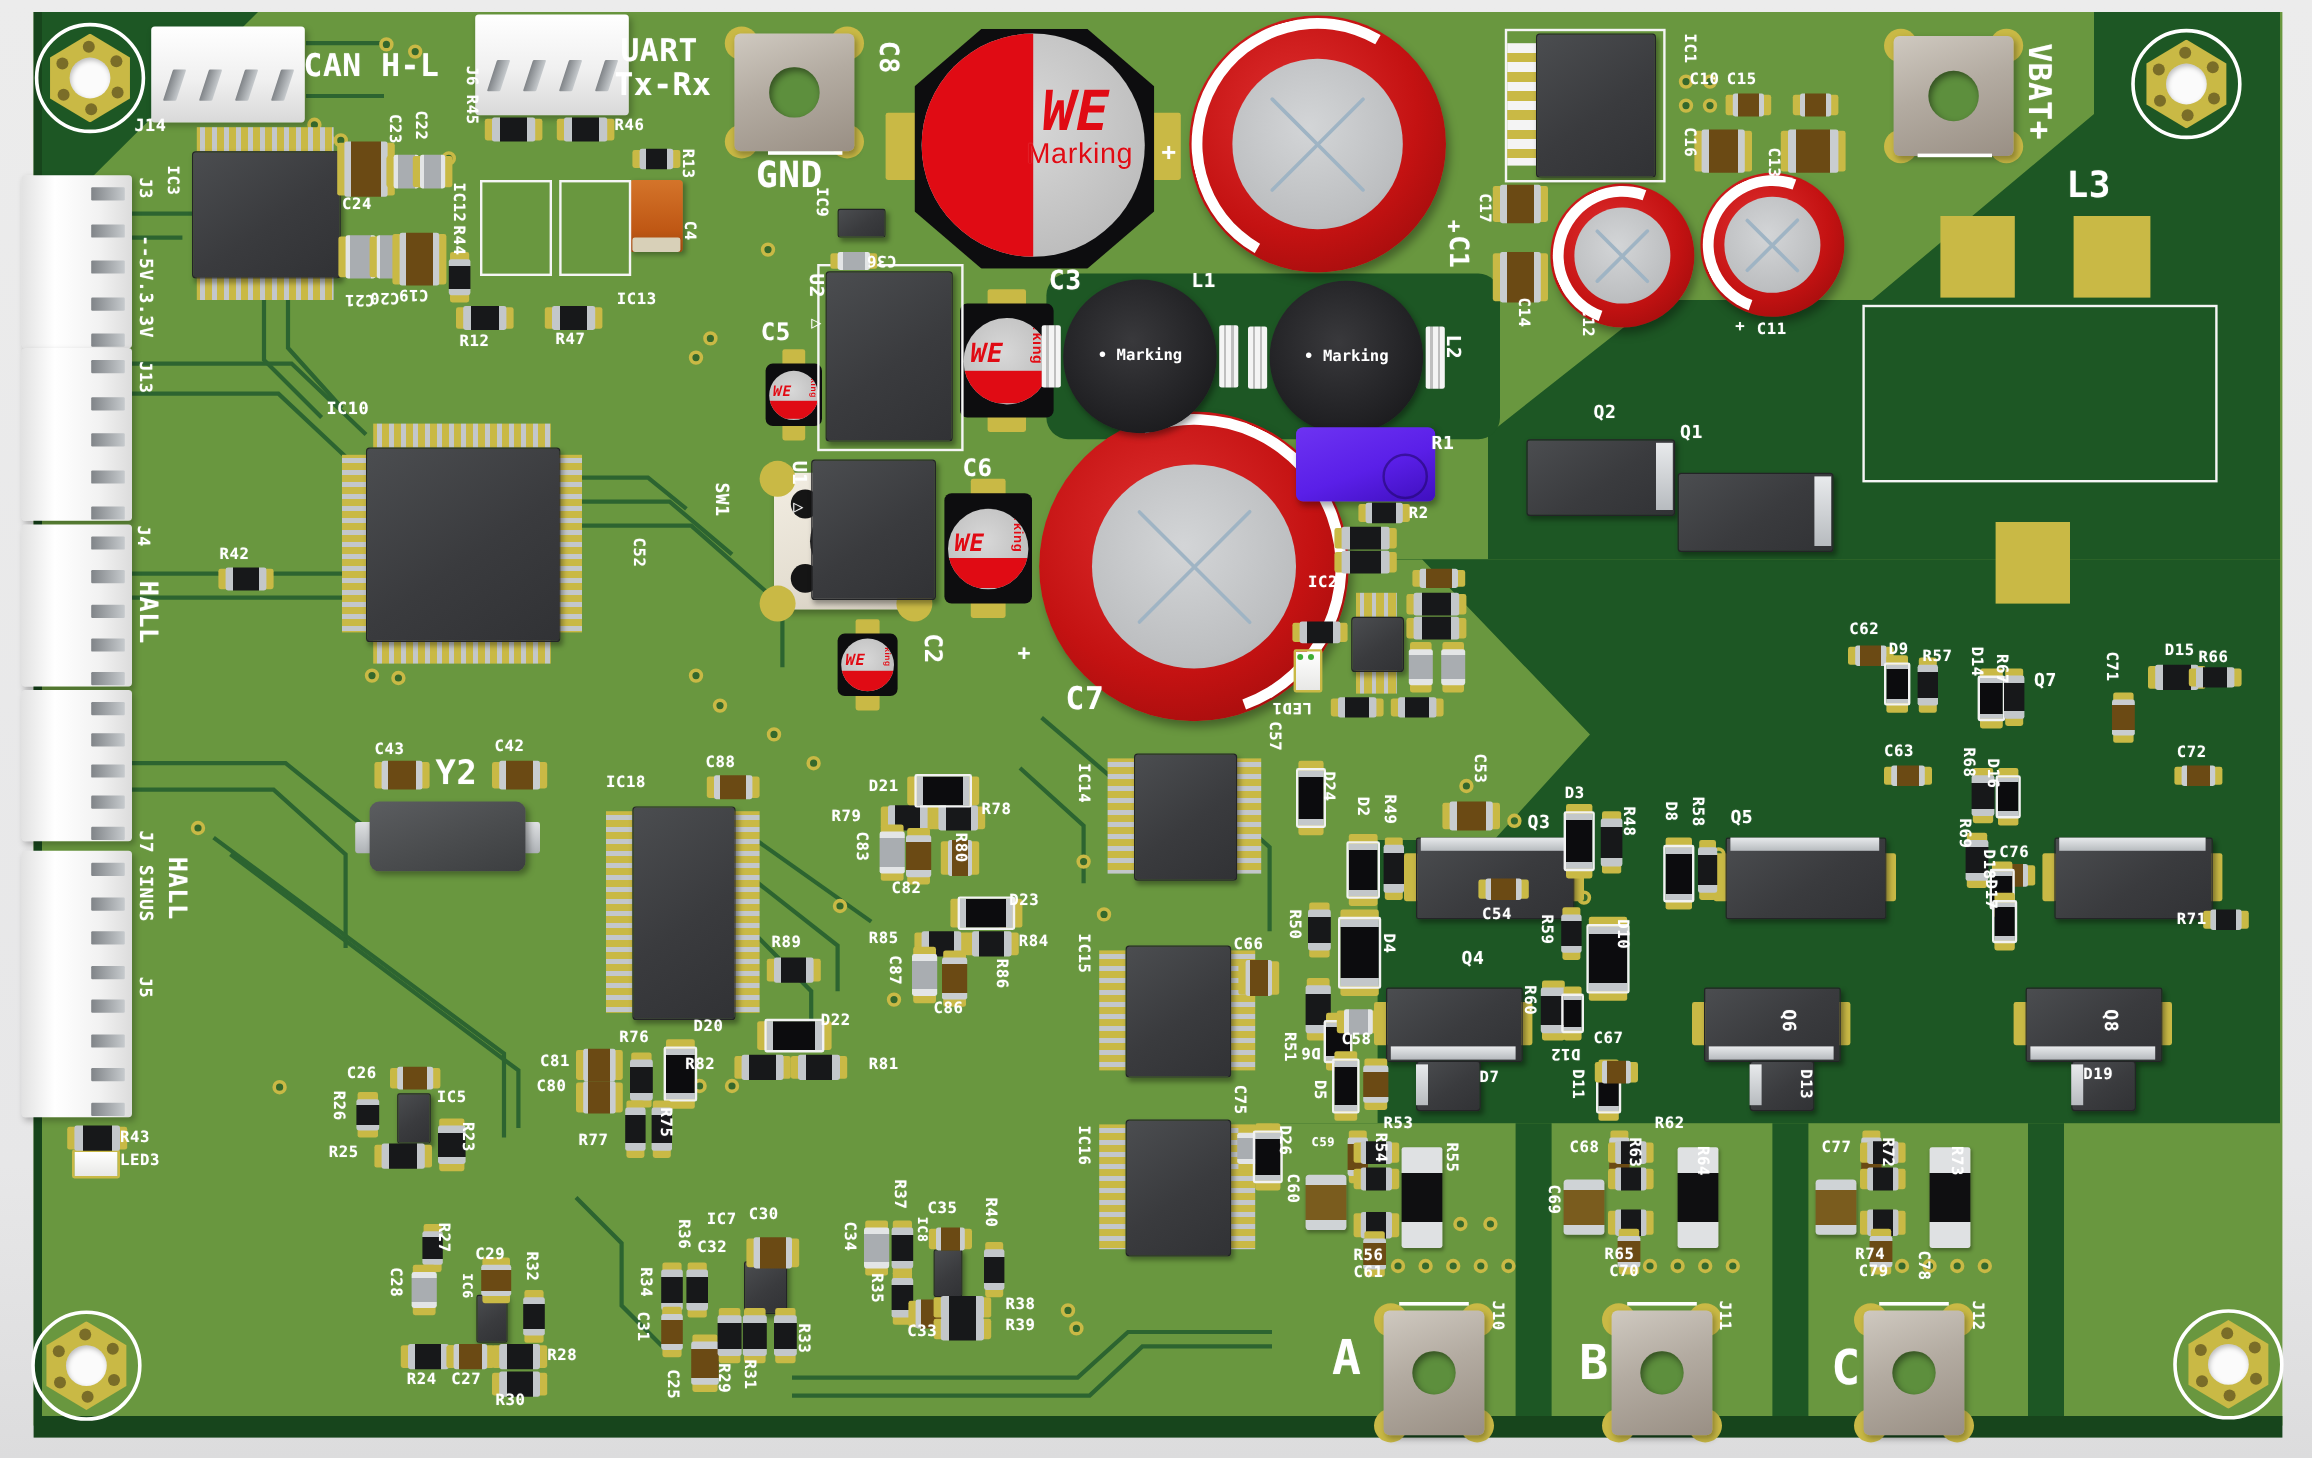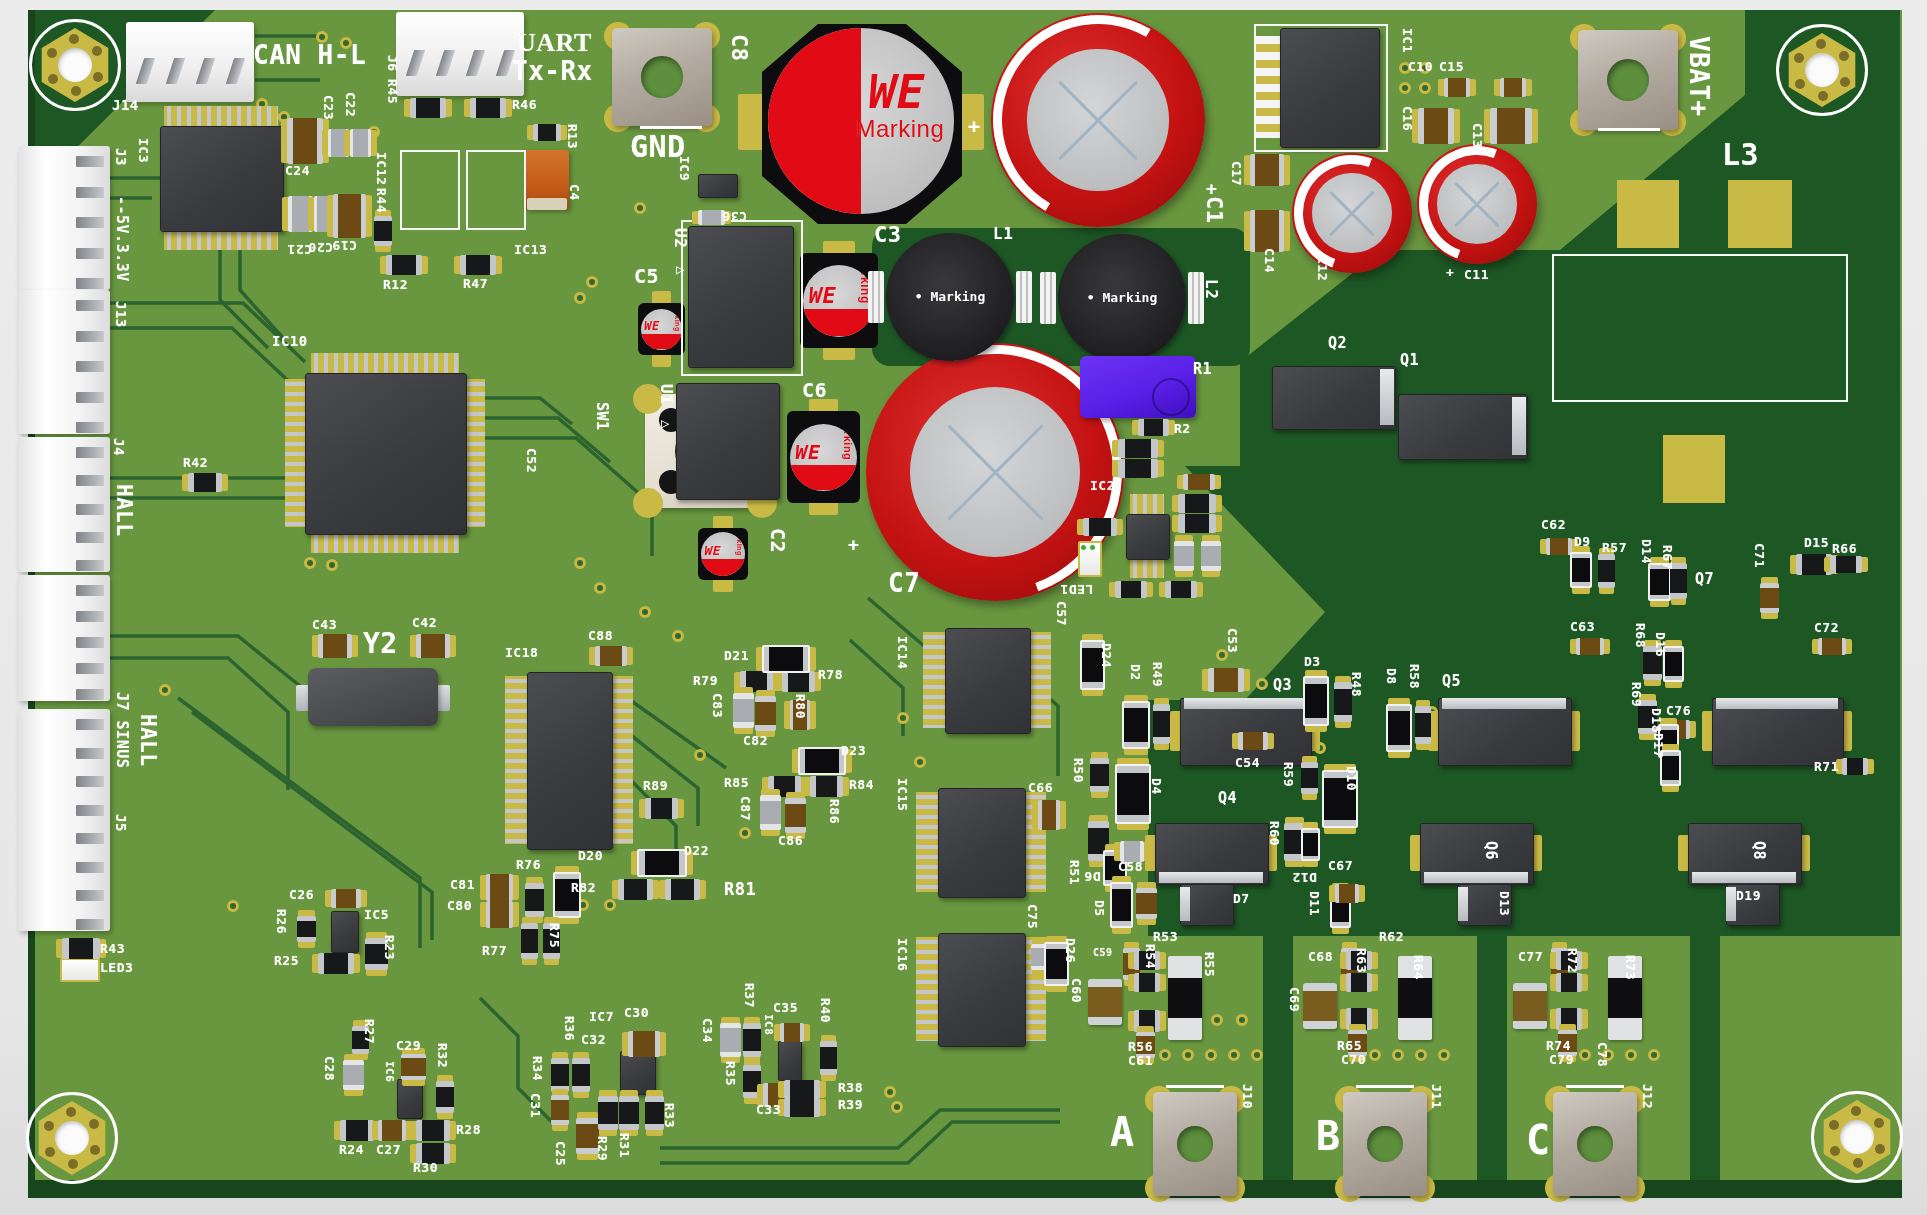--- a/index.html
+++ b/index.html
@@ -1249,21 +1249,21 @@
       <div class="pads" style="left: -6px; top: 1px; width: 10px; height: 22px;"></div>
       <div class="pads" style="left: 30px; top: 1px; width: 10px; height: 22px;"></div>
       <div class="body-capb" style="left: 0px; top: 0px; width: 34px; height: 24px;"></div>
     </div>
     <div class="comp" style="left: 416px; top: 634px; width: 34px; height: 24px;">
       <div class="pads" style="left: -6px; top: 1px; width: 10px; height: 22px;"></div>
       <div class="pads" style="left: 30px; top: 1px; width: 10px; height: 22px;"></div>
       <div class="body-capb" style="left: 0px; top: 0px; width: 34px; height: 24px;"></div>
     </div>
     <div class="slabel" style="font-size: 26px; left: 253px; top: 42px;">CAN H-L</div>
-    <div class="slabel" style="font-size: 26px; left: 517px; top: 30px; font-family: Liberation Serif, serif;">UART</div>
+    <div class="slabel" style="font-size: 26px; left: 517px; top: 30px;">UART</div>
     <div class="slabel" style="font-size: 26px; left: 512px; top: 58px;">Tx-Rx</div>
     <div class="slabel" style="font-size: 30px; left: 630px; top: 132px;">GND</div>
     <div class="slabel" style="font-size: 22px; left: 750px; top: 34px; transform: rotate(90deg); transform-origin: 0px 0px;">C8</div>
     <div class="slabel" style="font-size: 26px; left: 1712px; top: 36px; transform: rotate(90deg); transform-origin: 0px 0px;">VBAT+</div>
     <div class="slabel" style="font-size: 30px; left: 1722px; top: 140px;">L3</div>
     <div class="slabel" style="font-size: 18px; left: 1206px; top: 180px;">+</div>
     <div class="slabel" style="font-size: 22px; left: 1225px; top: 196px; transform: rotate(90deg); transform-origin: 0px 0px;">C1</div>
     <div class="slabel" style="font-size: 20px; left: 968px; top: 116px;">+</div>
     <div class="slabel" style="font-size: 26px; left: 888px; top: 570px;">C7</div>
     <div class="slabel" style="font-size: 18px; left: 848px; top: 536px;">+</div>
@@ -1326,21 +1326,21 @@
     <div class="slabel" style="font-size: 13px; left: 841px; top: 744px;">D23</div>
     <div class="slabel" style="font-size: 13px; left: 724px; top: 776px;">R85</div>
     <div class="slabel" style="font-size: 13px; left: 849px; top: 778px;">R84</div>
     <div class="slabel" style="font-size: 13px; left: 752px; top: 796px; transform: rotate(90deg); transform-origin: 0px 0px;">C87</div>
     <div class="slabel" style="font-size: 13px; left: 778px; top: 834px;">C86</div>
     <div class="slabel" style="font-size: 13px; left: 841px; top: 799px; transform: rotate(90deg); transform-origin: 0px 0px;">R86</div>
     <div class="slabel" style="font-size: 13px; left: 643px; top: 779px;">R89</div>
     <div class="slabel" style="font-size: 13px; left: 684px; top: 844px;">D22</div>
     <div class="slabel" style="font-size: 13px; left: 578px; top: 849px;">D20</div>
     <div class="slabel" style="font-size: 13px; left: 571px; top: 881px;">R82</div>
-    <div class="slabel" style="font-size: 17px; left: 698px; top: 881px; padding-left: 26px;">R81</div>
+    <div class="slabel" style="font-size: 13px; left: 698px; top: 881px; padding-left: 26px;">R81</div>
     <div class="slabel" style="font-size: 13px; left: 516px; top: 858px;">R76</div>
     <div class="slabel" style="font-size: 13px; left: 450px; top: 878px;">C81</div>
     <div class="slabel" style="font-size: 13px; left: 447px; top: 899px;">C80</div>
     <div class="slabel" style="font-size: 13px; left: 482px; top: 944px;">R77</div>
     <div class="slabel" style="font-size: 13px; left: 561px; top: 923px; transform: rotate(90deg); transform-origin: 0px 0px;">R75</div>
     <div class="slabel" style="font-size: 13px; left: 289px; top: 888px;">C26</div>
     <div class="slabel" style="font-size: 13px; left: 288px; top: 909px; transform: rotate(90deg); transform-origin: 0px 0px;">R26</div>
     <div class="slabel" style="font-size: 13px; left: 364px; top: 908px;">IC5</div>
     <div class="slabel" style="font-size: 13px; left: 274px; top: 954px;">R25</div>
     <div class="slabel" style="font-size: 13px; left: 396px; top: 935px; transform: rotate(90deg); transform-origin: 0px 0px;">R23</div>
@@ -1439,21 +1439,21 @@
     <div class="slabel" style="font-size: 13px; left: 1379px; top: 930px;">R62</div>
     <div class="slabel" style="font-size: 13px; left: 1308px; top: 950px;">C68</div>
     <div class="slabel" style="font-size: 13px; left: 1368px; top: 948px; transform: rotate(90deg); transform-origin: 0px 0px;">R63</div>
     <div class="slabel" style="font-size: 13px; left: 1425px; top: 955px; transform: rotate(90deg); transform-origin: 0px 0px;">R64</div>
     <div class="slabel" style="font-size: 13px; left: 1301px; top: 987px; transform: rotate(90deg); transform-origin: 0px 0px;">C69</div>
     <div class="slabel" style="font-size: 13px; left: 1337px; top: 1039px;">R65</div>
     <div class="slabel" style="font-size: 13px; left: 1341px; top: 1053px;">C70</div>
     <div class="slabel" style="font-size: 13px; left: 1443px; top: 1084px; transform: rotate(90deg); transform-origin: 0px 0px;">J11</div>
     <div class="slabel" style="font-size: 13px; left: 1653px; top: 539px; transform: rotate(90deg); transform-origin: 0px 0px;">D14</div>
     <div class="slabel" style="font-size: 13px; left: 1674px; top: 545px; transform: rotate(90deg); transform-origin: 0px 0px;">R67</div>
-    <div class="slabel" style="font-size: 15px; left: 1695px; top: 572px;">Q7</div>
+    <div class="slabel" style="font-size: 15px; left: 1695px; top: 560px;">Q7</div>
     <div class="slabel" style="font-size: 13px; left: 1766px; top: 543px; transform: rotate(90deg); transform-origin: 0px 0px;">C71</div>
     <div class="slabel" style="font-size: 13px; left: 1804px; top: 536px;">D15</div>
     <div class="slabel" style="font-size: 13px; left: 1832px; top: 542px;">R66</div>
     <div class="slabel" style="font-size: 13px; left: 1647px; top: 623px; transform: rotate(90deg); transform-origin: 0px 0px;">R68</div>
     <div class="slabel" style="font-size: 13px; left: 1667px; top: 632px; transform: rotate(90deg); transform-origin: 0px 0px;">D16</div>
     <div class="slabel" style="font-size: 13px; left: 1814px; top: 621px;">C72</div>
     <div class="slabel" style="font-size: 13px; left: 1643px; top: 682px; transform: rotate(90deg); transform-origin: 0px 0px;">R69</div>
     <div class="slabel" style="font-size: 13px; left: 1666px; top: 704px;">C76</div>
     <div class="slabel" style="font-size: 13px; left: 1663px; top: 708px; transform: rotate(90deg); transform-origin: 0px 0px;">D18</div>
     <div class="slabel" style="font-size: 13px; left: 1665px; top: 733px; transform: rotate(90deg); transform-origin: 0px 0px;">D17</div>

